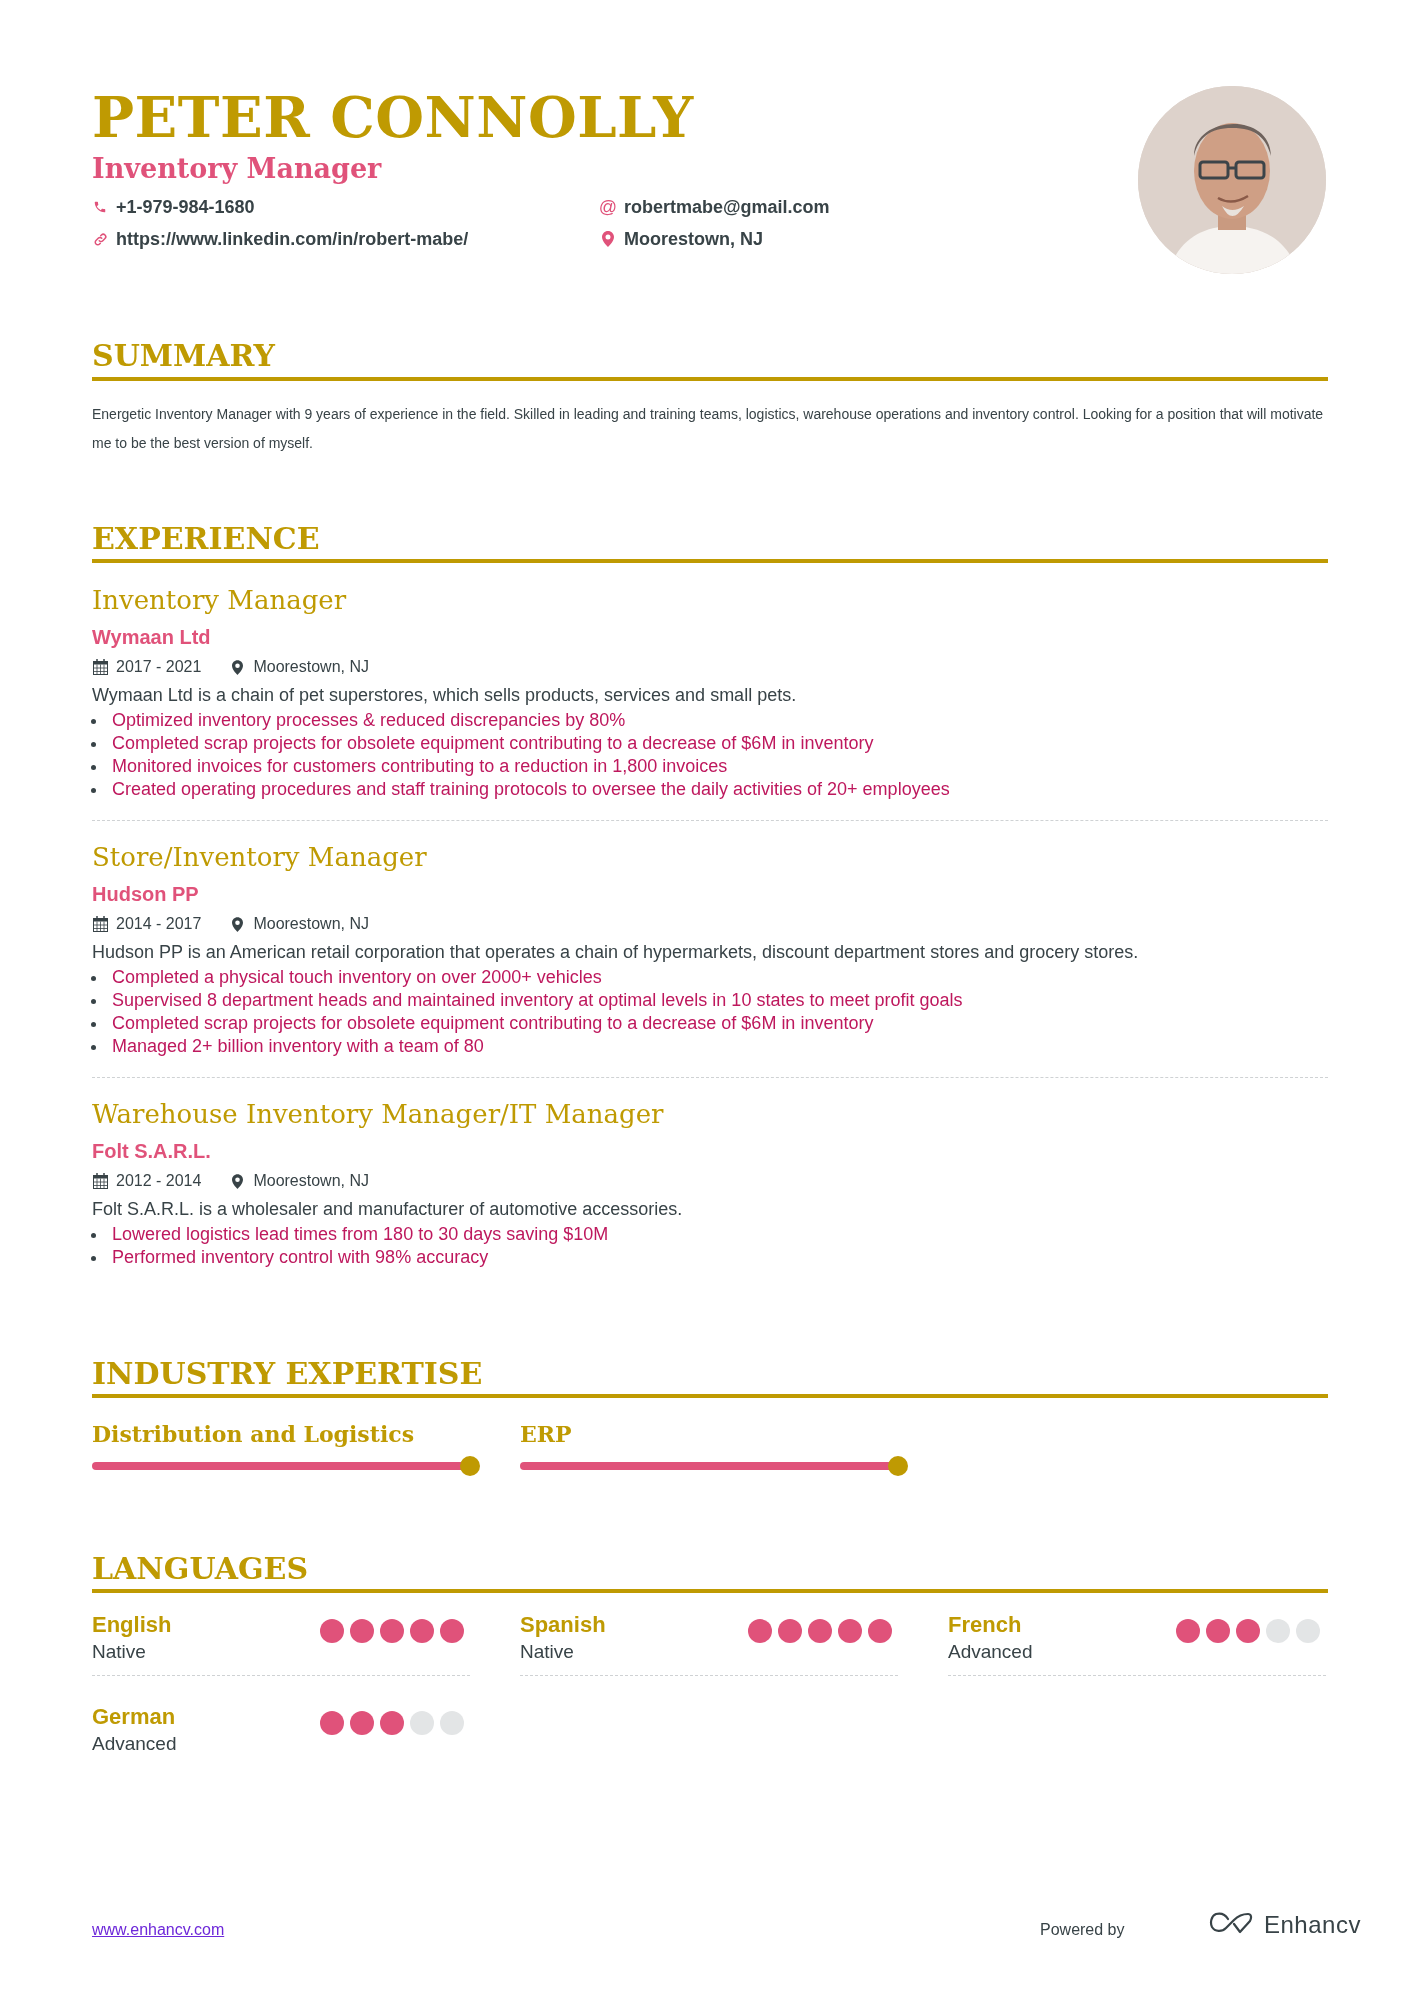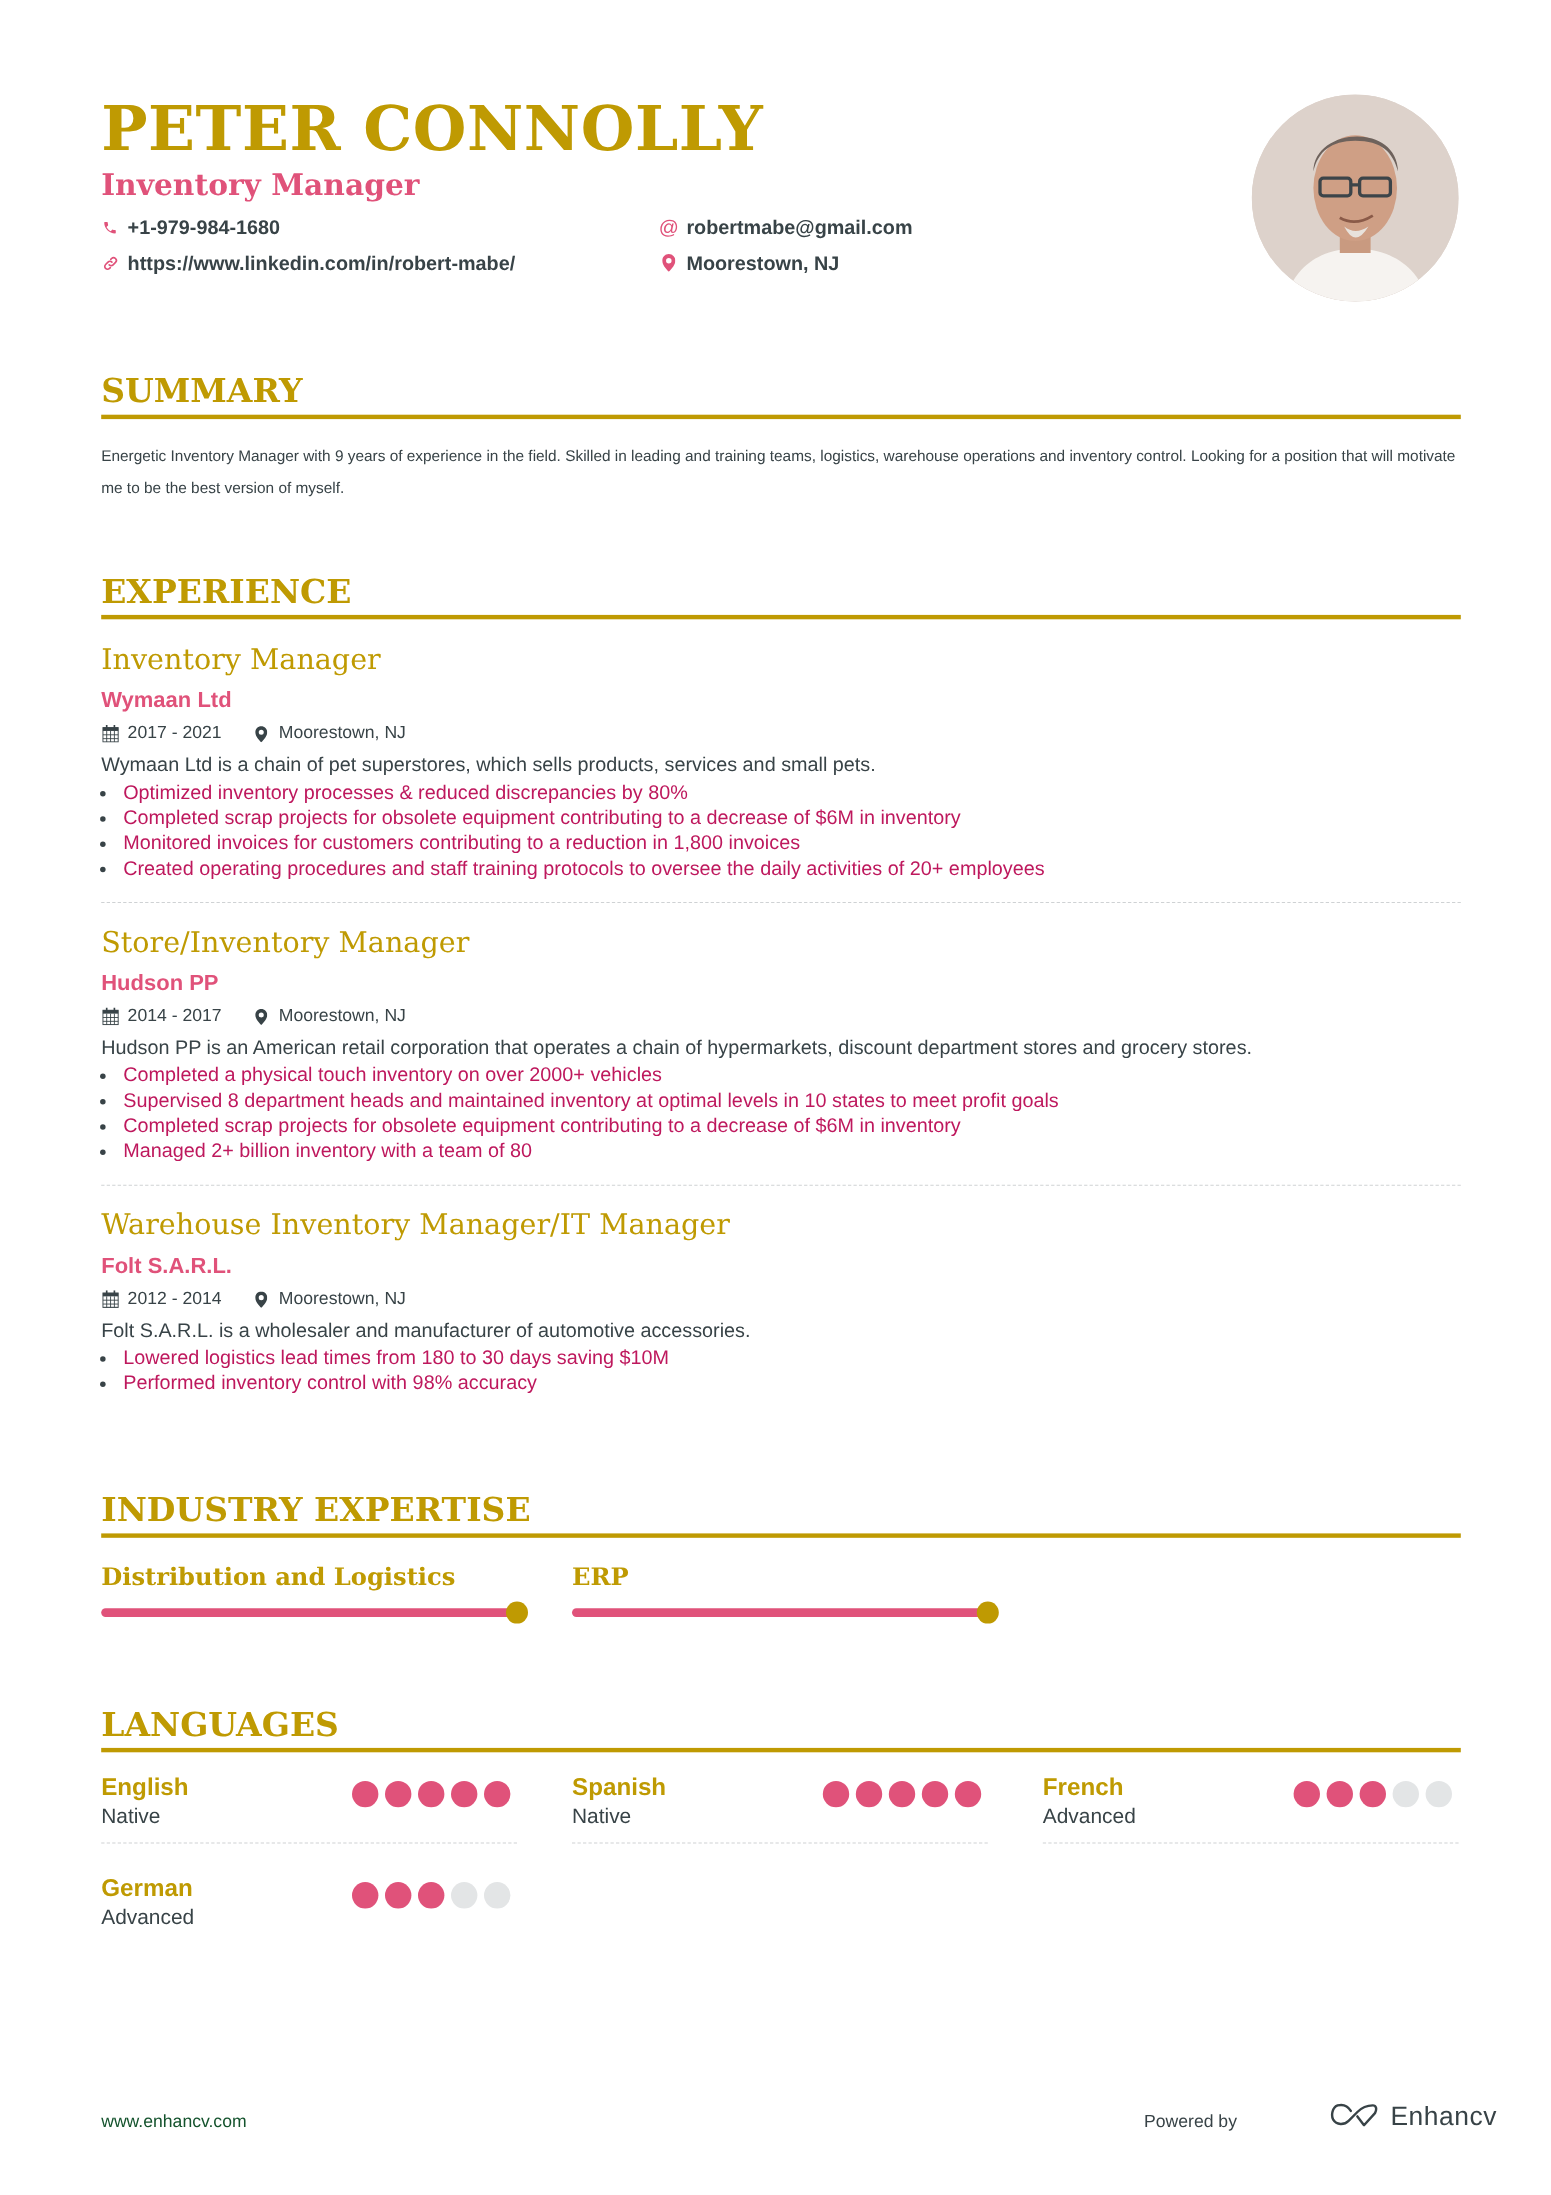--- a/index.html
+++ b/index.html
@@ -42,21 +42,21 @@
 
   
   .lang-name { font-size: 22px; font-weight: bold; line-height: 26px; white-space: nowrap; }
   .lang-level { font-size: 19px; line-height: 24px; color: #384347; white-space: nowrap; }
   .dots { display: flex; gap: 6px; }
   .dot { width: 24px; height: 24px; border-radius: 50%; background: #E3E5E6; }
   .dot.on { background: #E0527A; }
   .lang-dash { height: 0; border-top: 1px dashed #cfd2d4; width: 378px; }
 
   
-  .footer-left { left: 92px; top: 1920px; font-size: 16px; color: #14532d; line-height: 20px; }
+  .footer-left { left: 92px; top: 1920px; font-size: 16px; color: #6d28d9; line-height: 20px; text-decoration: underline; }
   .footer-powered { left: 1040px; top: 1920px; font-size: 16px; color: #384347; line-height: 20px; }
   .footer-logo { left: 1208px; top: 1910px; display: flex; align-items: center; gap: 10px; }
   .footer-logo .brand { font-size: 24px; color: #384347; letter-spacing: 0.5px; line-height: 30px; }
 </style>
 </head>
 <body>
 
 <div class="abs name serif gold">PETER CONNOLLY</div>
 <div class="abs role serif pink">Inventory Manager</div>
 

